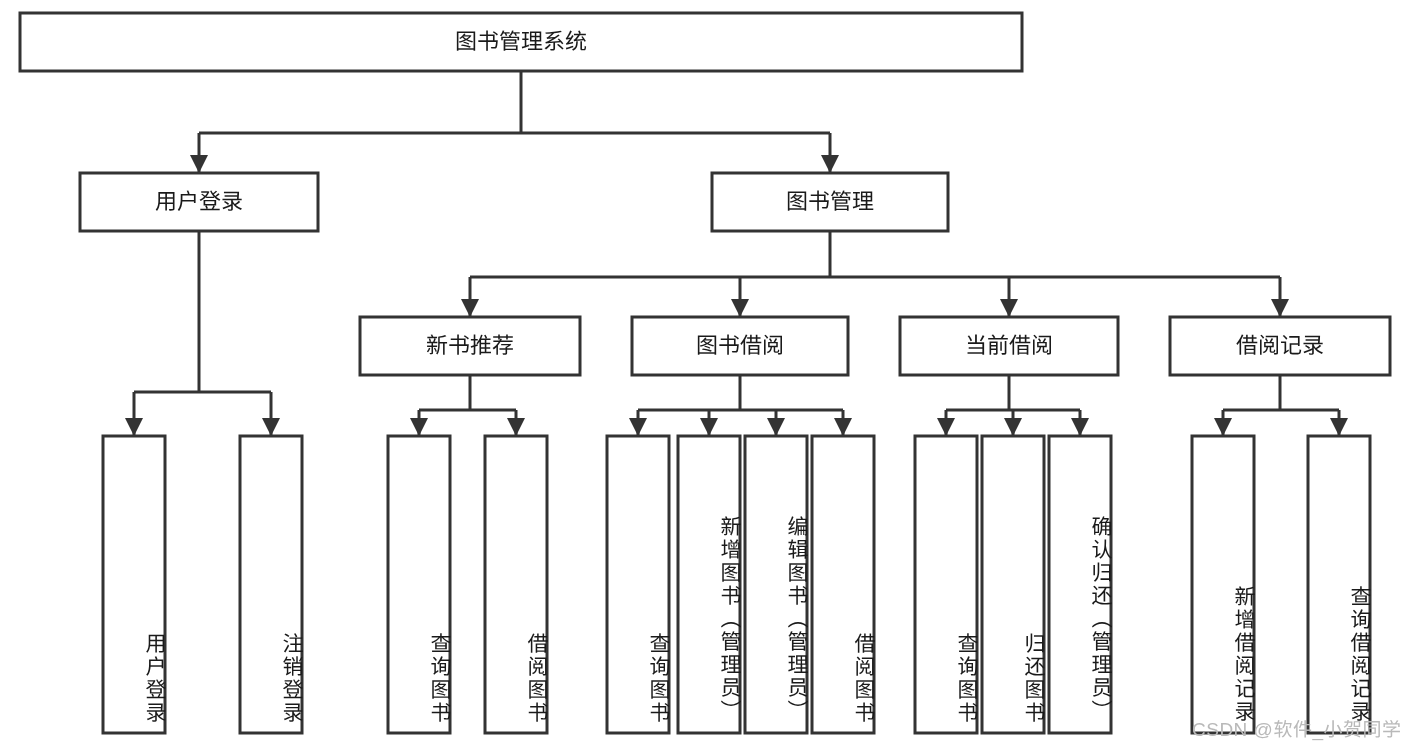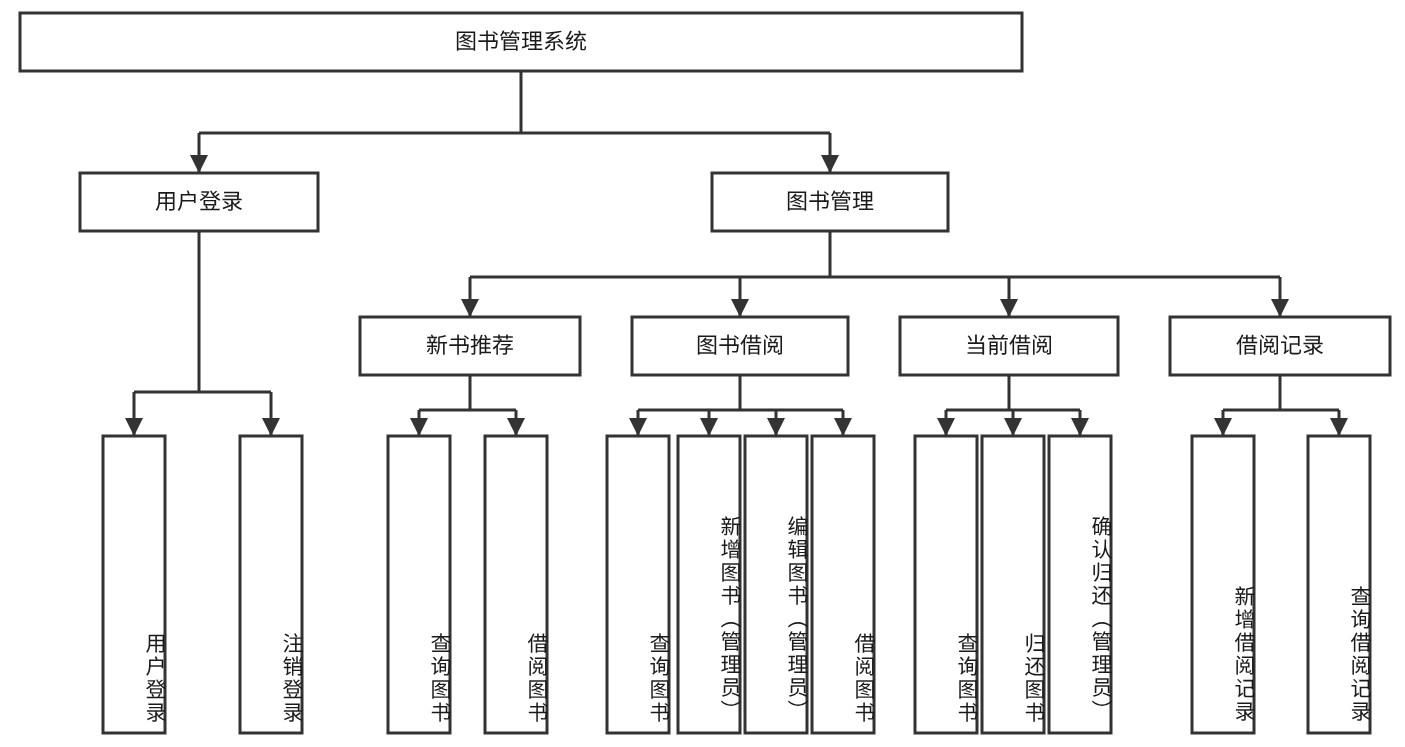--- a/index.html
+++ b/index.html
@@ -173,13 +173,14 @@
       <div class="node-label-v" style="left: 607px; width: 62px; top: 536.5px; height: 285px;">查询图书</div>
       <div class="node-label-v" style="left: 678px; width: 62px; top: 476.5px; height: 285px;">新增图书（管理员）</div>
       <div class="node-label-v" style="left: 745px; width: 62px; top: 476.5px; height: 285px;">编辑图书（管理员）</div>
       <div class="node-label-v" style="left: 812px; width: 62px; top: 536.5px; height: 285px;">借阅图书</div>
       <div class="node-label-v" style="left: 915px; width: 62px; top: 536.5px; height: 285px;">查询图书</div>
       <div class="node-label-v" style="left: 982px; width: 62px; top: 536.5px; height: 285px;">归还图书</div>
       <div class="node-label-v" style="left: 1049px; width: 62px; top: 476.5px; height: 285px;">确认归还（管理员）</div>
       <div class="node-label-v" style="left: 1192px; width: 62px; top: 512.5px; height: 285px;">新增借阅记录</div>
       <div class="node-label-v" style="left: 1308px; width: 62px; top: 512.5px; height: 285px;">查询借阅记录</div>
     </div>
+  <div class="watermark" style="left: 1192px; top: 714px;">CSDN @软件_小贺同学</div>
 </div>
 
 </body></html>

